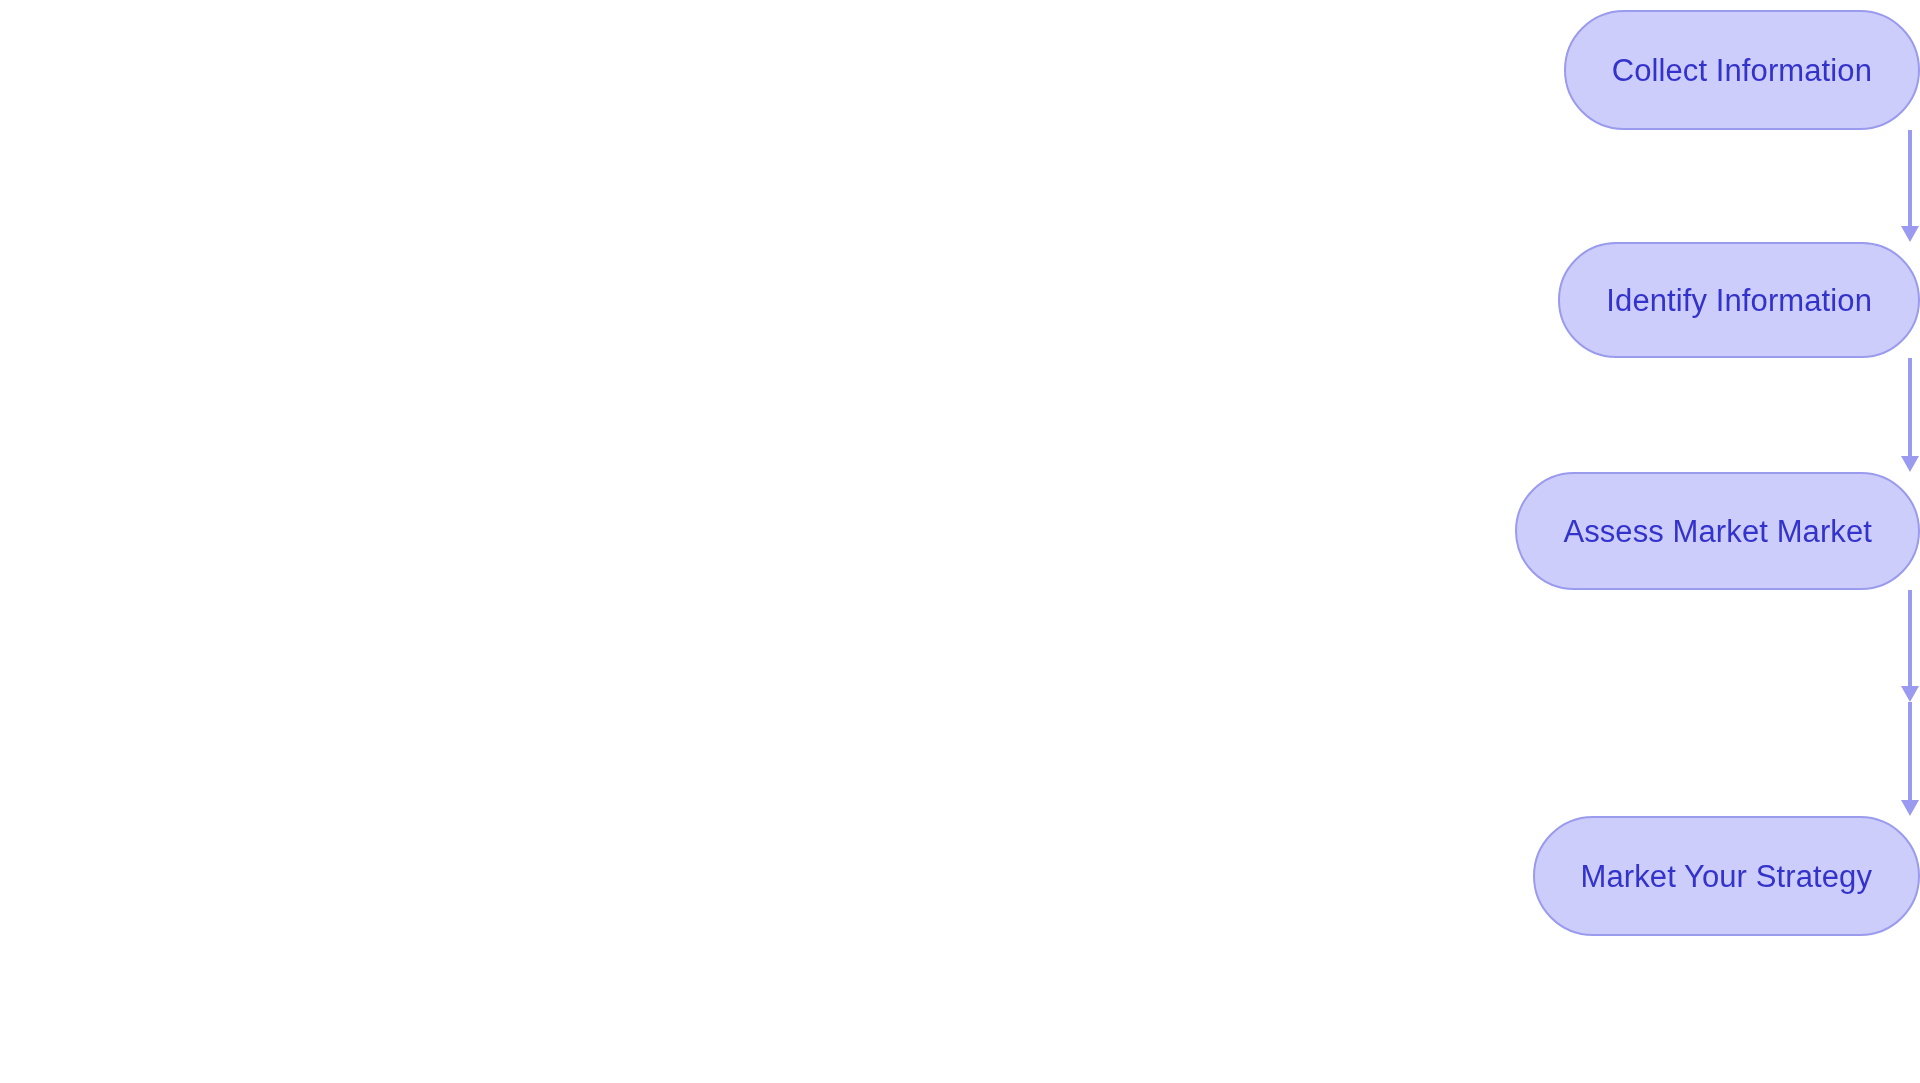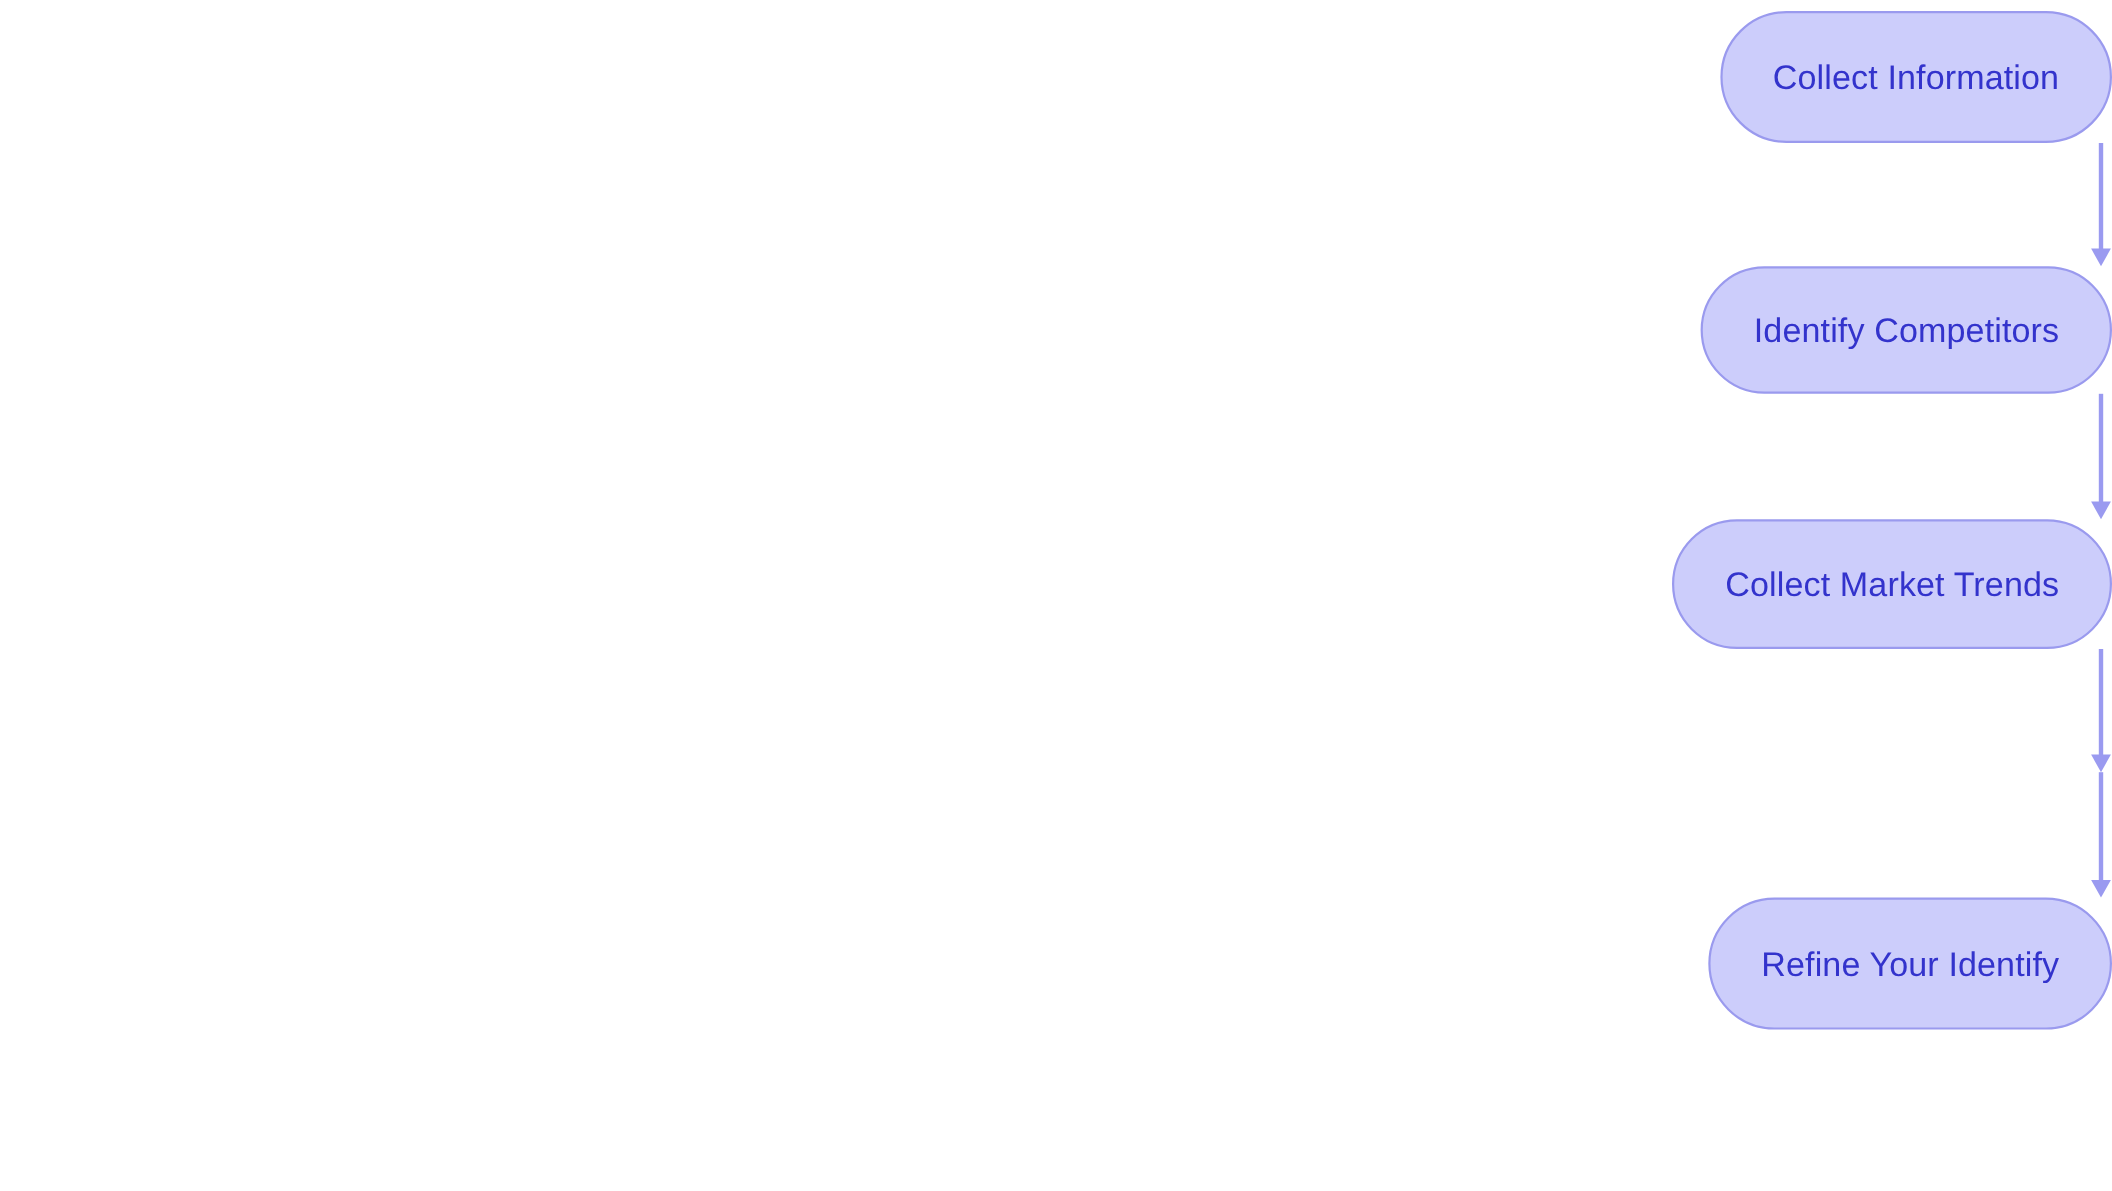--- a/index.html
+++ b/index.html
@@ -99,41 +99,41 @@
     <div class="node node-1">
       <span class="node-label">Collect Information</span>
     </div>
 
     <div class="connector gap-1">
       <div class="connector-line"></div>
       <div class="connector-head"></div>
     </div>
 
     <div class="node node-2">
-      <span class="node-label">Identify Competitors</span>
+      <span class="node-label">Identify Information</span>
     </div>
 
     <div class="connector gap-2">
       <div class="connector-line"></div>
       <div class="connector-head"></div>
     </div>
 
     <div class="node node-3">
-      <span class="node-label">Collect Market Trends</span>
+      <span class="node-label">Assess Market Market</span>
     </div>
 
     <div class="connector gap-3">
       <div class="connector-line"></div>
       <div class="connector-head"></div>
     </div>
 
 
     <div class="connector gap-4">
       <div class="connector-line"></div>
       <div class="connector-head"></div>
     </div>
 
     <div class="node node-5">
-      <span class="node-label">Refine Your Identify</span>
+      <span class="node-label">Market Your Strategy</span>
     </div>
 
   </div>
 </div>
 
 </body></html>

